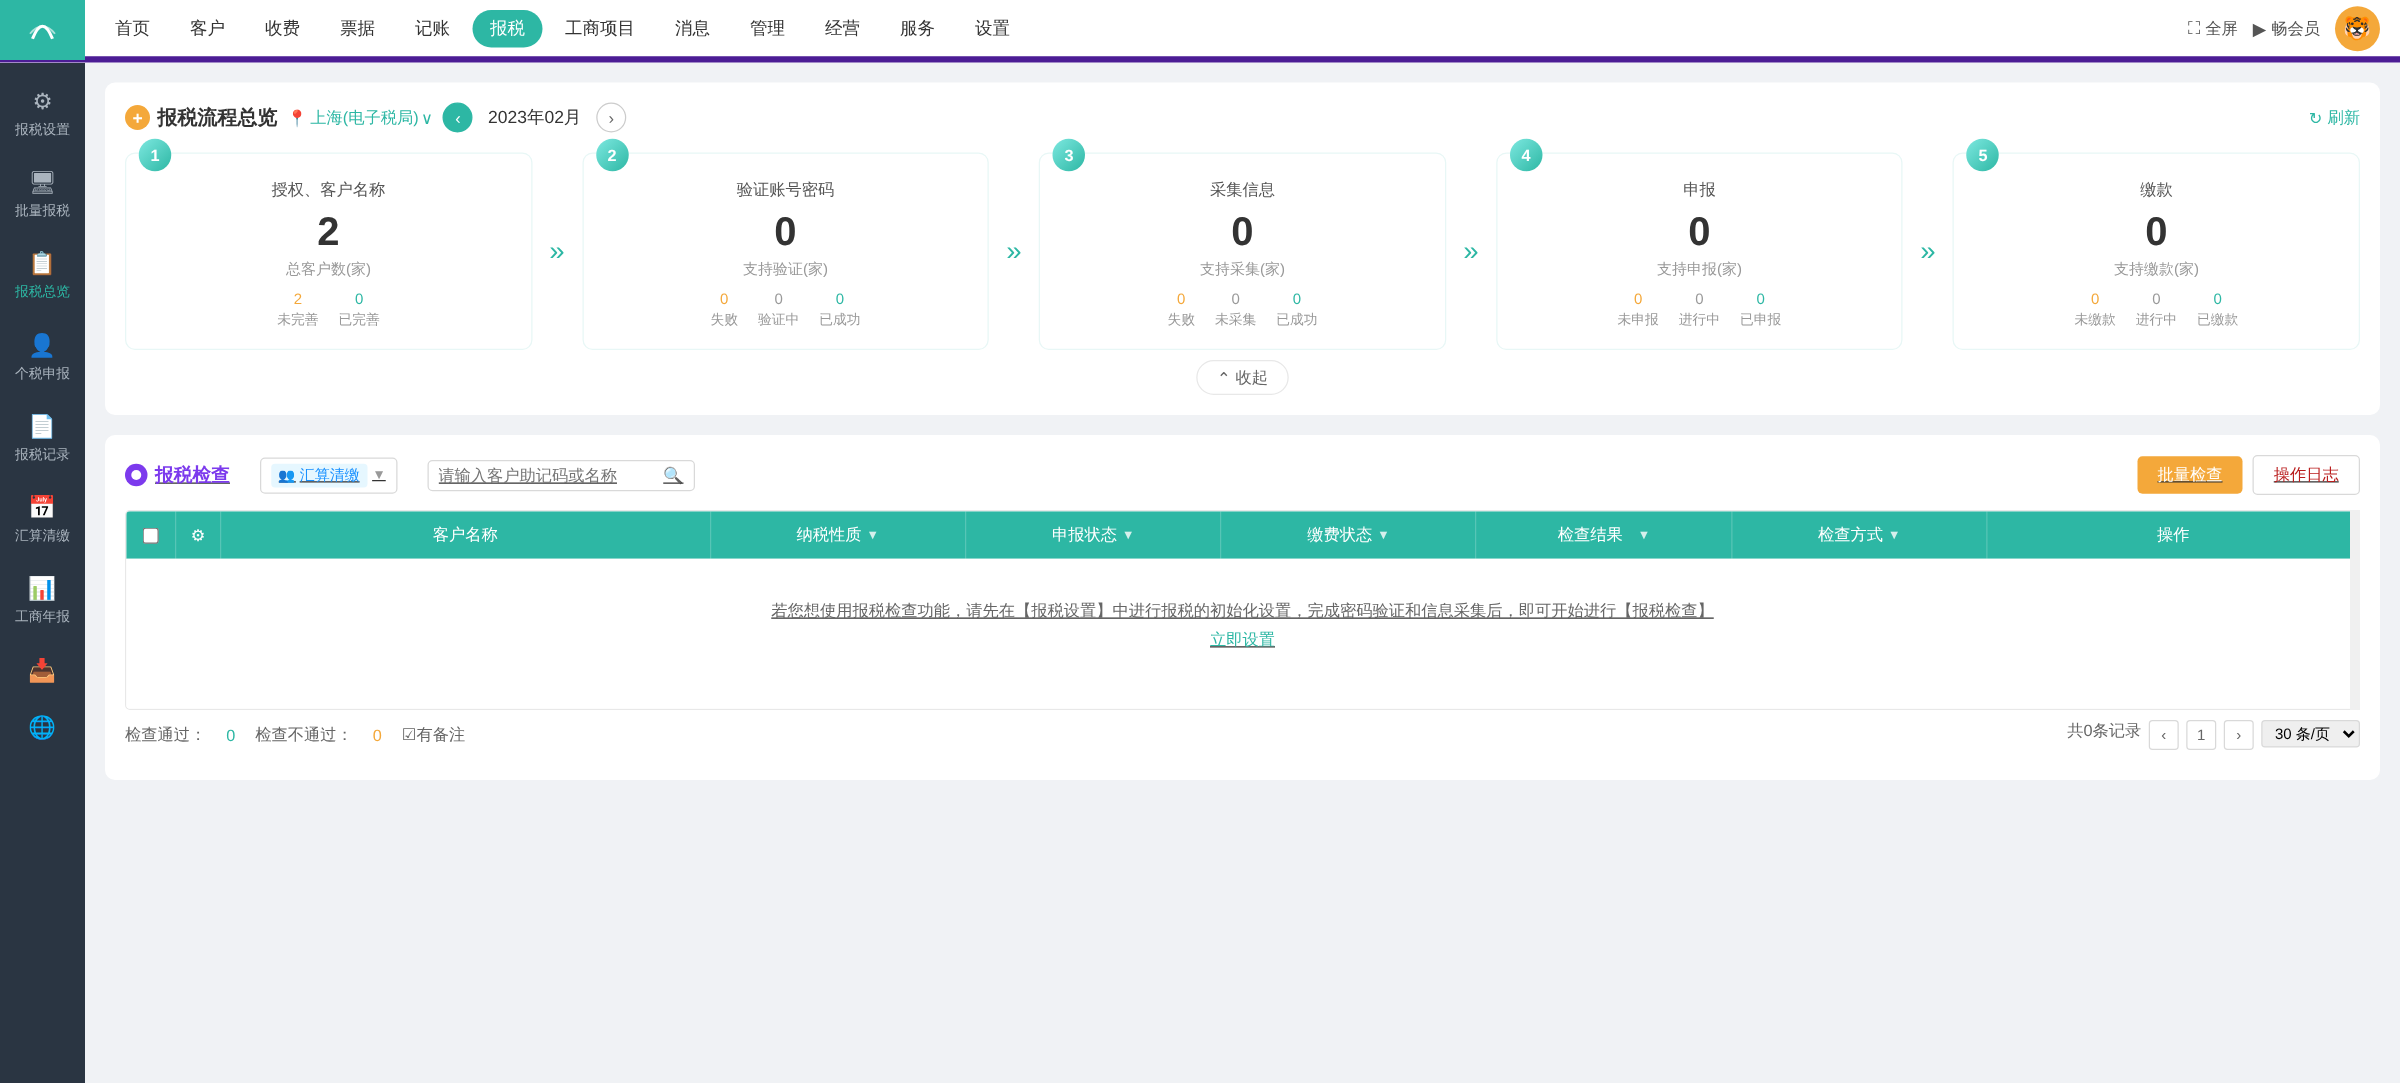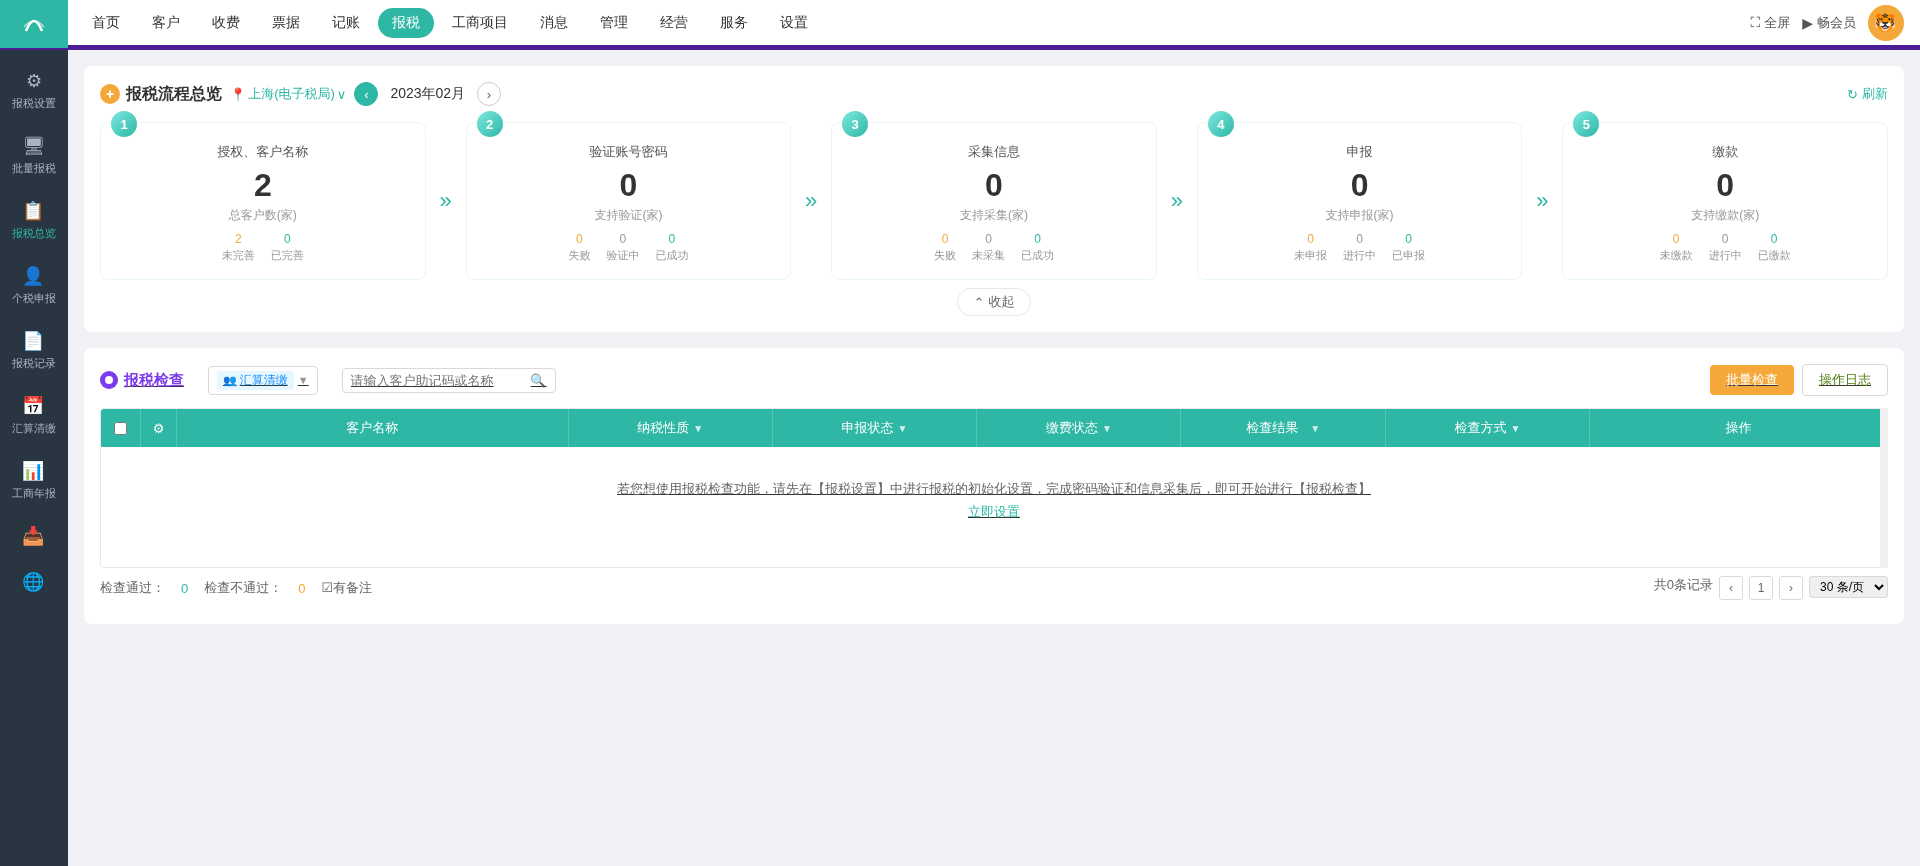--- a/index.html
+++ b/index.html
@@ -307,21 +307,21 @@
       background: #f4a83a;
       color: #fff;
       border: none;
       border-radius: 4px;
       padding: 6px 16px;
       cursor: pointer;
       font-size: 13px;
     }
     .btn-secondary {
       background: #fff;
-      color: #4d7c0f;
+      color: #b91c1c;
       border: 1px solid #d9d9d9;
       border-radius: 4px;
       padding: 6px 16px;
       cursor: pointer;
       font-size: 13px;
     }
     .ml-auto { margin-left: auto; }
     .flex-row { display: flex; align-items: center; gap: 8px; }
 
     

